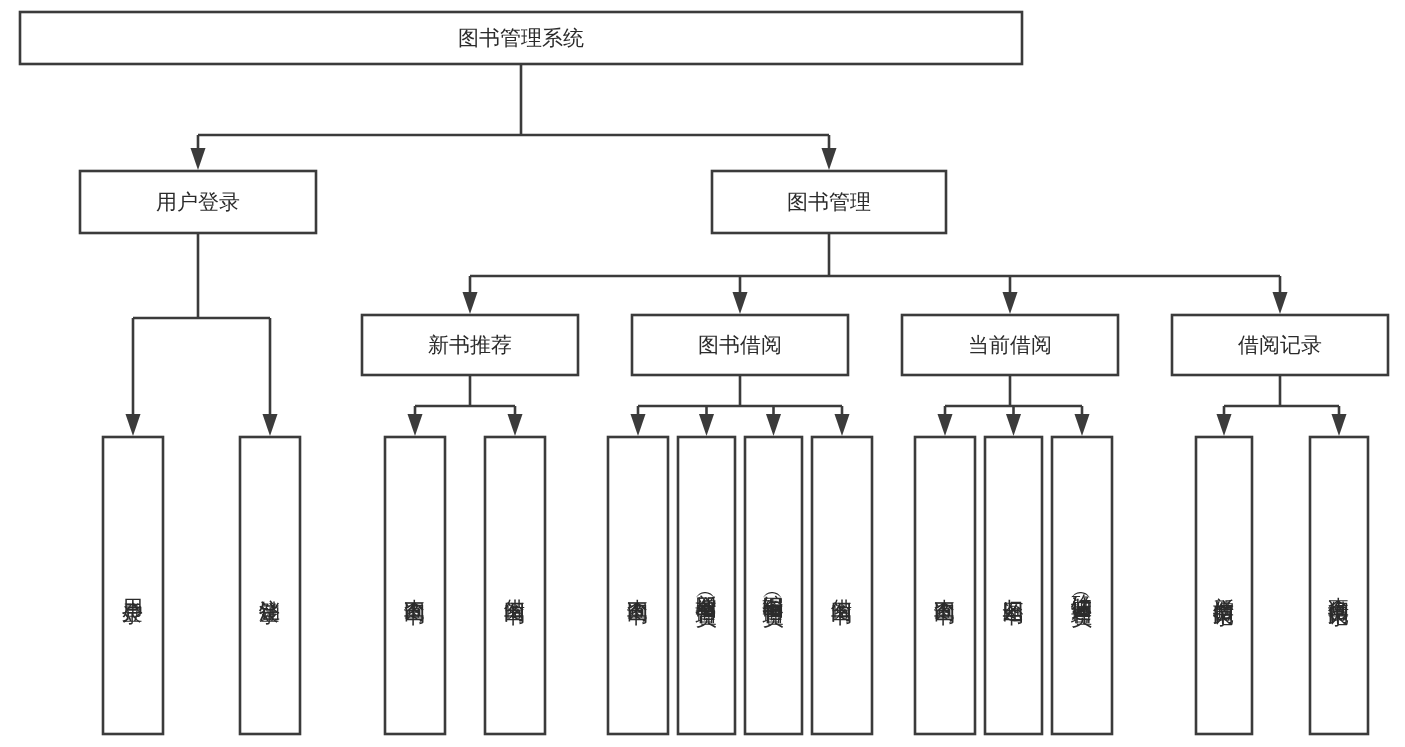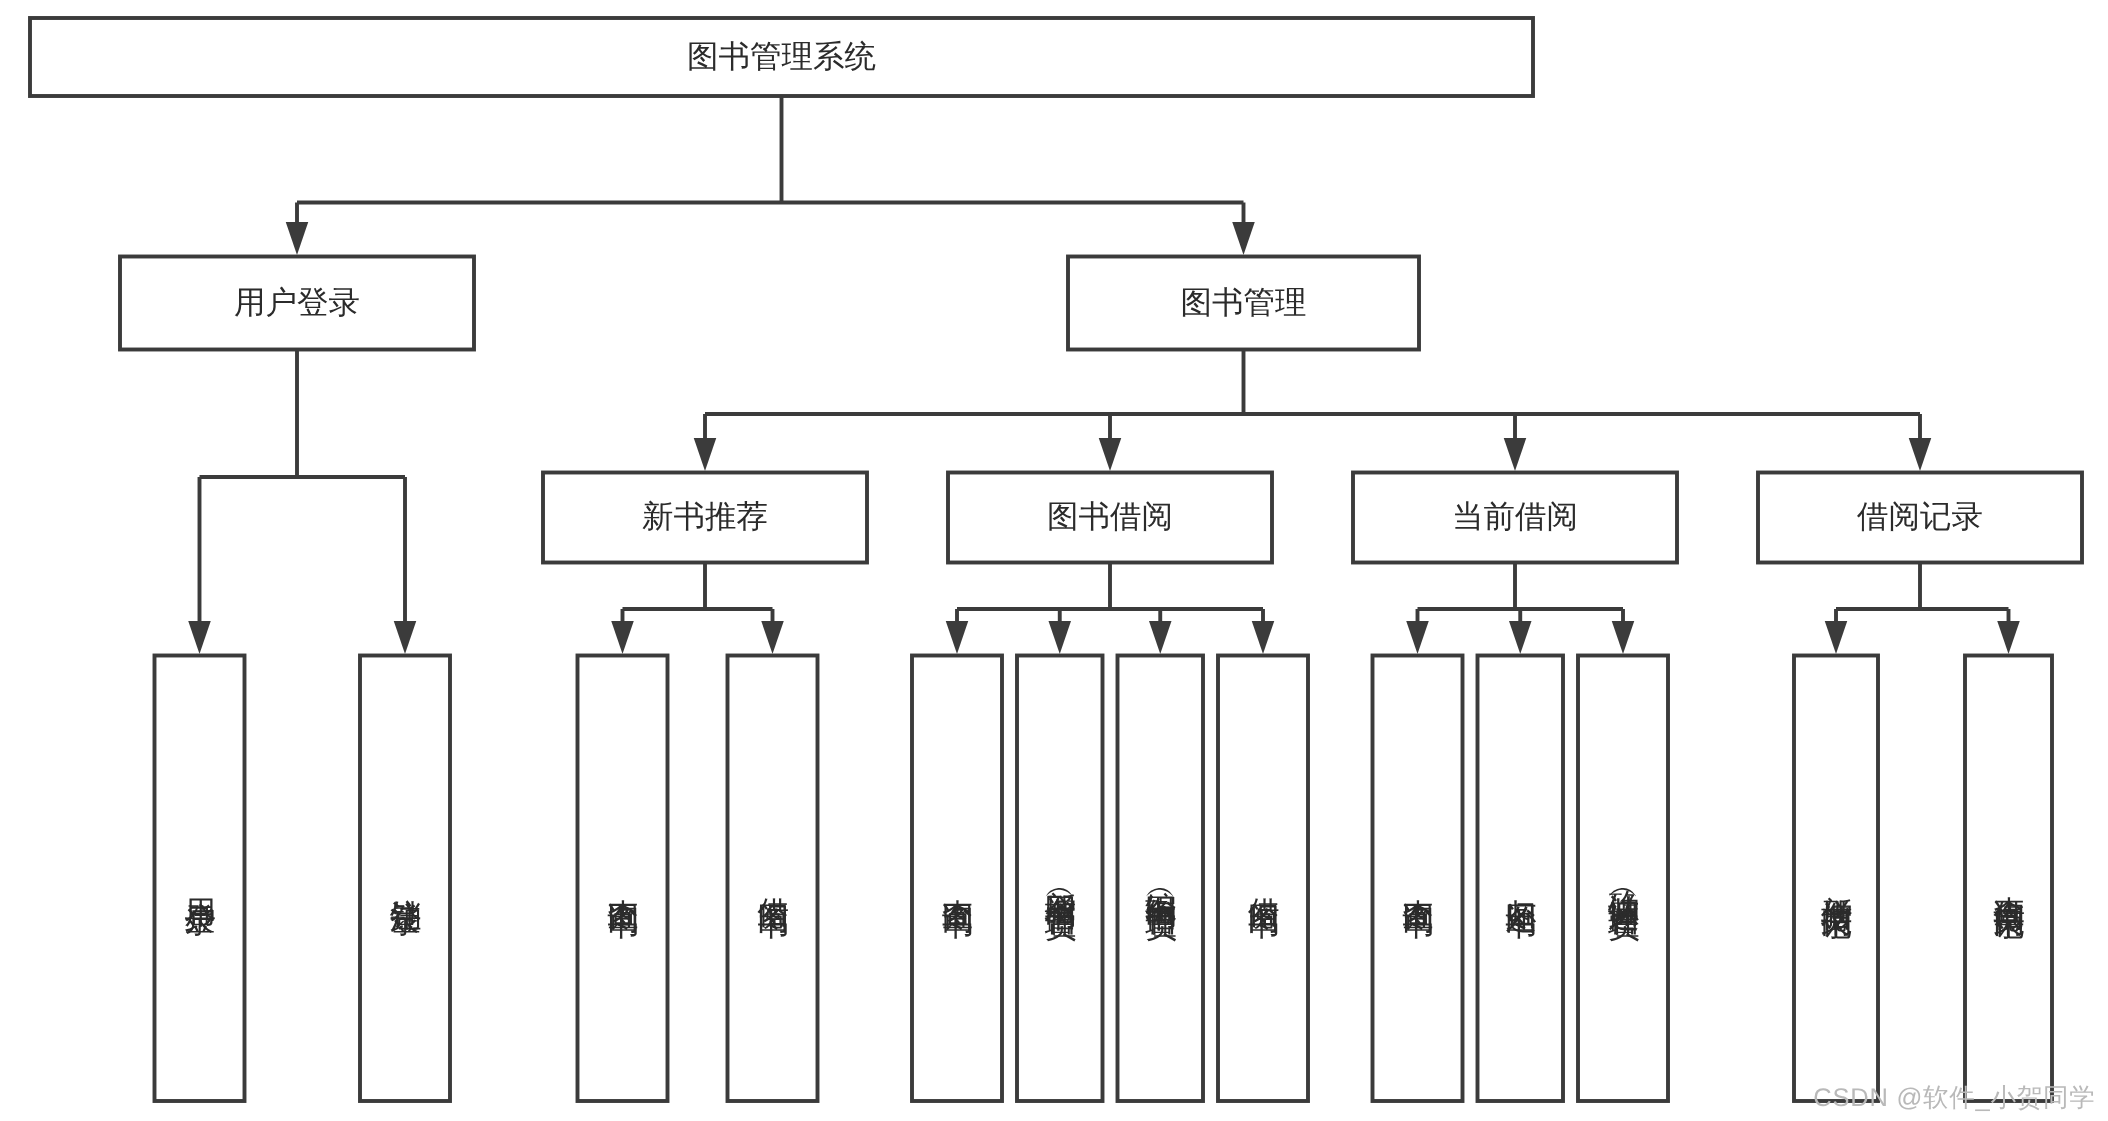--- a/index.html
+++ b/index.html
@@ -247,14 +247,13 @@
       <div class="vlabel" style="left: 678px; top: 443px; width: 57px; height: 285px; display: flex; align-items: center; justify-content: center;">新增图书（管理员）</div>
       <div class="vlabel" style="left: 745px; top: 443px; width: 57px; height: 285px; display: flex; align-items: center; justify-content: center;">编辑图书（管理员）</div>
       <div class="vlabel" style="left: 812px; top: 443px; width: 60px; height: 285px; display: flex; align-items: center; justify-content: center;">借阅图书</div>
       <div class="vlabel" style="left: 915px; top: 443px; width: 60px; height: 285px; display: flex; align-items: center; justify-content: center;">查询图书</div>
       <div class="vlabel" style="left: 985px; top: 443px; width: 57px; height: 285px; display: flex; align-items: center; justify-content: center;">归还图书</div>
       <div class="vlabel" style="left: 1052px; top: 443px; width: 60px; height: 285px; display: flex; align-items: center; justify-content: center;">确认归还（管理员）</div>
       <div class="vlabel" style="left: 1196px; top: 443px; width: 56px; height: 285px; display: flex; align-items: center; justify-content: center;">新增借阅记录</div>
       <div class="vlabel" style="left: 1310px; top: 443px; width: 58px; height: 285px; display: flex; align-items: center; justify-content: center;">查询借阅记录</div>
     </div>
 
-  <div class="watermark">CSDN @软件_小贺同学</div>
 </div>
 
 </body></html>

